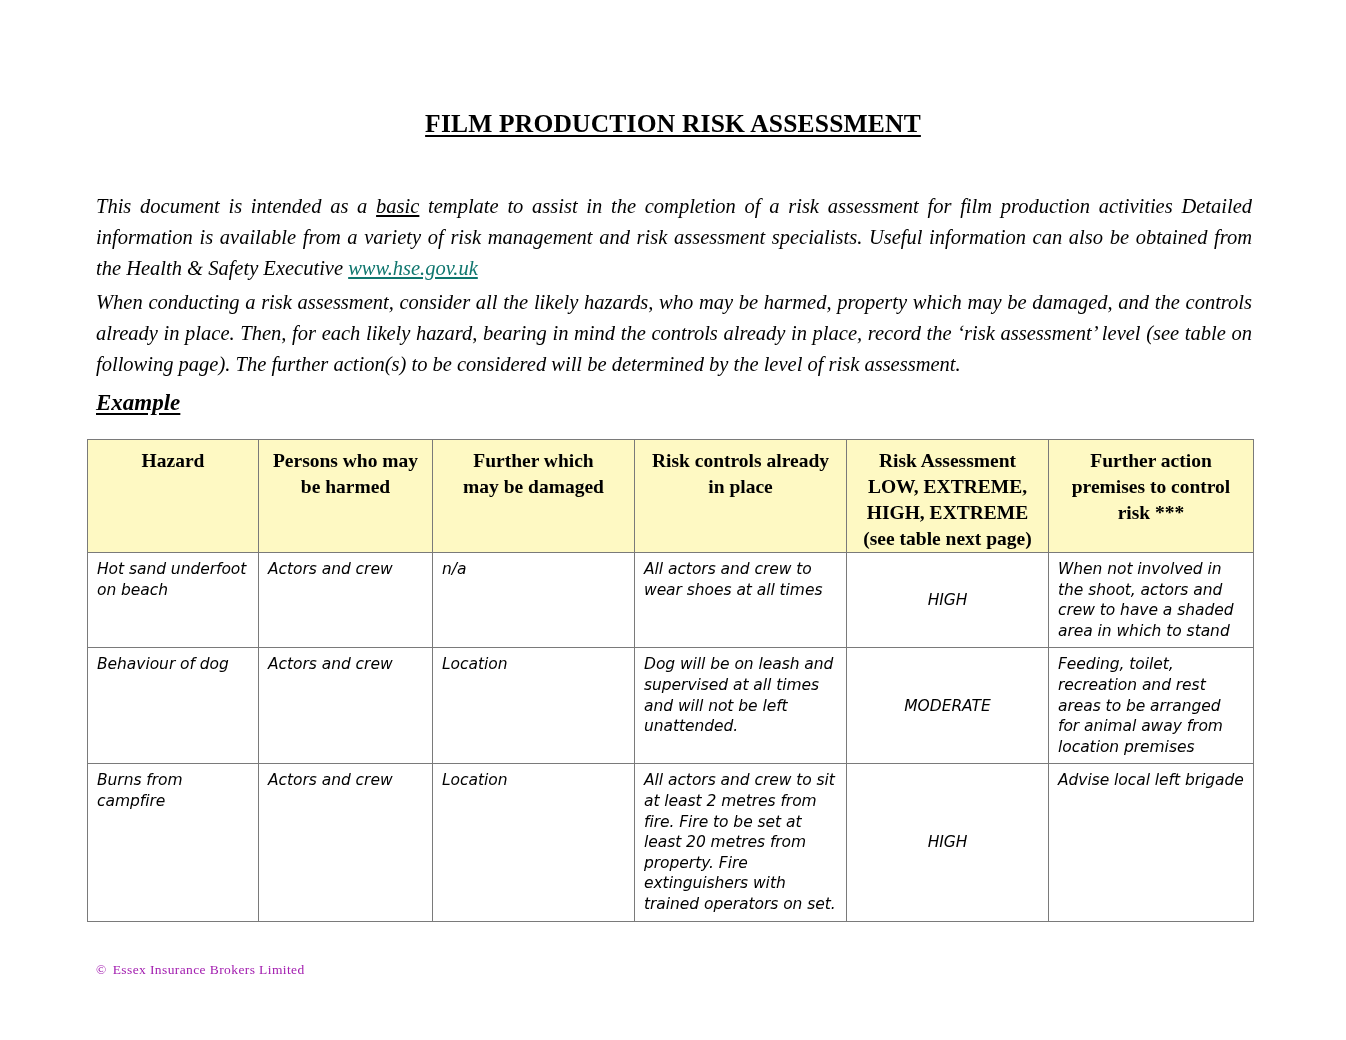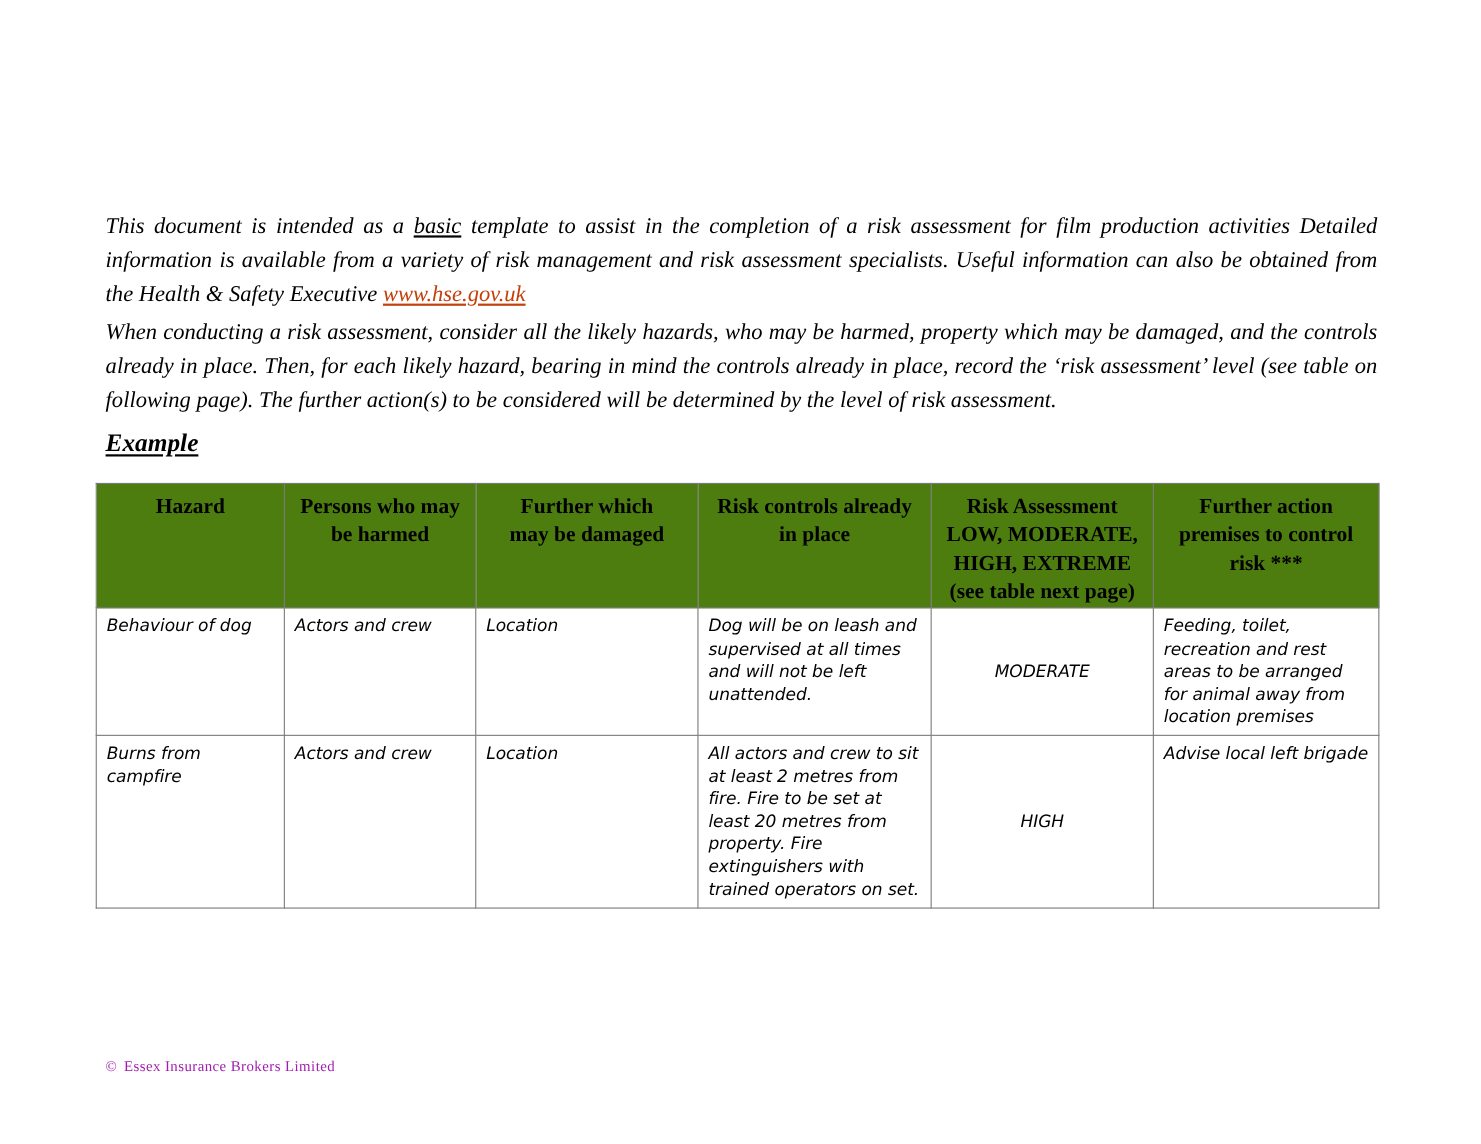--- a/index.html
+++ b/index.html
@@ -51,21 +51,21 @@
     text-justify: inter-word;
   }
   #para-1 { top: 170px; }
   #para-2 { top: 266px; font-family: Liberation Serif, serif; }
 
   .para u.basic {
     text-decoration: underline;
     text-underline-offset: 2px;
   }
   .link {
-    color: #c2410c;
+    color: #0f766e;
     text-decoration: underline;
     text-underline-offset: 2px;
     font-style: italic;
     cursor: pointer;
   }
 
   
   .example-heading {
     position: absolute;
     left: 96px;
@@ -87,21 +87,21 @@
     border-collapse: collapse;
     table-layout: fixed;
   }
   .risk-table th,
   .risk-table td {
     border: 1px solid #7a7a7a;
     vertical-align: top;
     padding: 0;
   }
   .risk-table thead th {
-    background: #4d7c0f;
+    background: #fef9c3;
     font-family: "Liberation Serif", "DejaVu Serif", serif;
     font-weight: bold;
     font-size: 19.5px;
     line-height: 26px;
     text-align: center;
     padding: 8px 5px 0 5px;
     height: 93px;
     vertical-align: top;
   }
   .risk-table tbody td {
@@ -142,20 +142,21 @@
     letter-spacing: 0.4px;
     color: #a21caf;
   }
   .footer .copy-mark { margin-right: 6px; }
 </style>
 </head>
 <body>
 
 <div class="page">
 
+  <h1 class="doc-title">FILM PRODUCTION RISK ASSESSMENT</h1>
 
   <p class="para" id="para-1">
     <span>This document is intended as a </span><u class="basic">basic</u><span> template to assist in the completion of a risk assessment for film production activities   Detailed information is available from a variety of risk management and risk assessment specialists.  Useful information can also be obtained from the Health &amp; Safety Executive </span><a class="link" href="#">www.hse.gov.uk</a>
   </p>
 
   <p class="para" id="para-2">When conducting a risk assessment, consider all the likely hazards, who may be harmed, property which may be damaged, and the controls already in place.  Then, for each likely hazard, bearing in mind the controls already in place, record the ‘risk assessment’ level (see table on following page).  The further action(s) to be considered will be determined by the level of risk assessment.</p>
 
   <div class="example-heading">Example</div>
 
   <table class="risk-table">
@@ -179,32 +180,40 @@
         <th>
           <span class="cell-line">Further which</span>
           <span class="cell-line">may be damaged</span>
         </th>
         <th>
           <span class="cell-line">Risk controls already</span>
           <span class="cell-line">in place</span>
         </th>
         <th>
           <span class="cell-line">Risk Assessment</span>
-          <span class="cell-line">LOW, MODERATE,</span>
+          <span class="cell-line">LOW, EXTREME,</span>
           <span class="cell-line">HIGH, EXTREME</span>
           <span class="cell-line">(see table next page)</span>
         </th>
         <th>
           <span class="cell-line">Further action</span>
           <span class="cell-line">premises to control</span>
           <span class="cell-line">risk ***</span>
         </th>
       </tr>
     </thead>
     <tbody>
+      <tr class="row-1">
+        <td>Hot sand underfoot on beach</td>
+        <td>Actors and crew</td>
+        <td>n/a</td>
+        <td>All actors and crew to wear shoes at all times</td>
+        <td class="risk-level">HIGH</td>
+        <td>When not involved in the shoot, actors and crew to have a shaded area in which to stand</td>
+      </tr>
       <tr class="row-2">
         <td>Behaviour of dog</td>
         <td>Actors and crew</td>
         <td>Location</td>
         <td>Dog will be on leash and supervised at all times and will not be left unattended.</td>
         <td class="risk-level">MODERATE</td>
         <td>Feeding, toilet, recreation and rest areas to be arranged for animal away from location premises</td>
       </tr>
       <tr class="row-3">
         <td>Burns from campfire</td>

